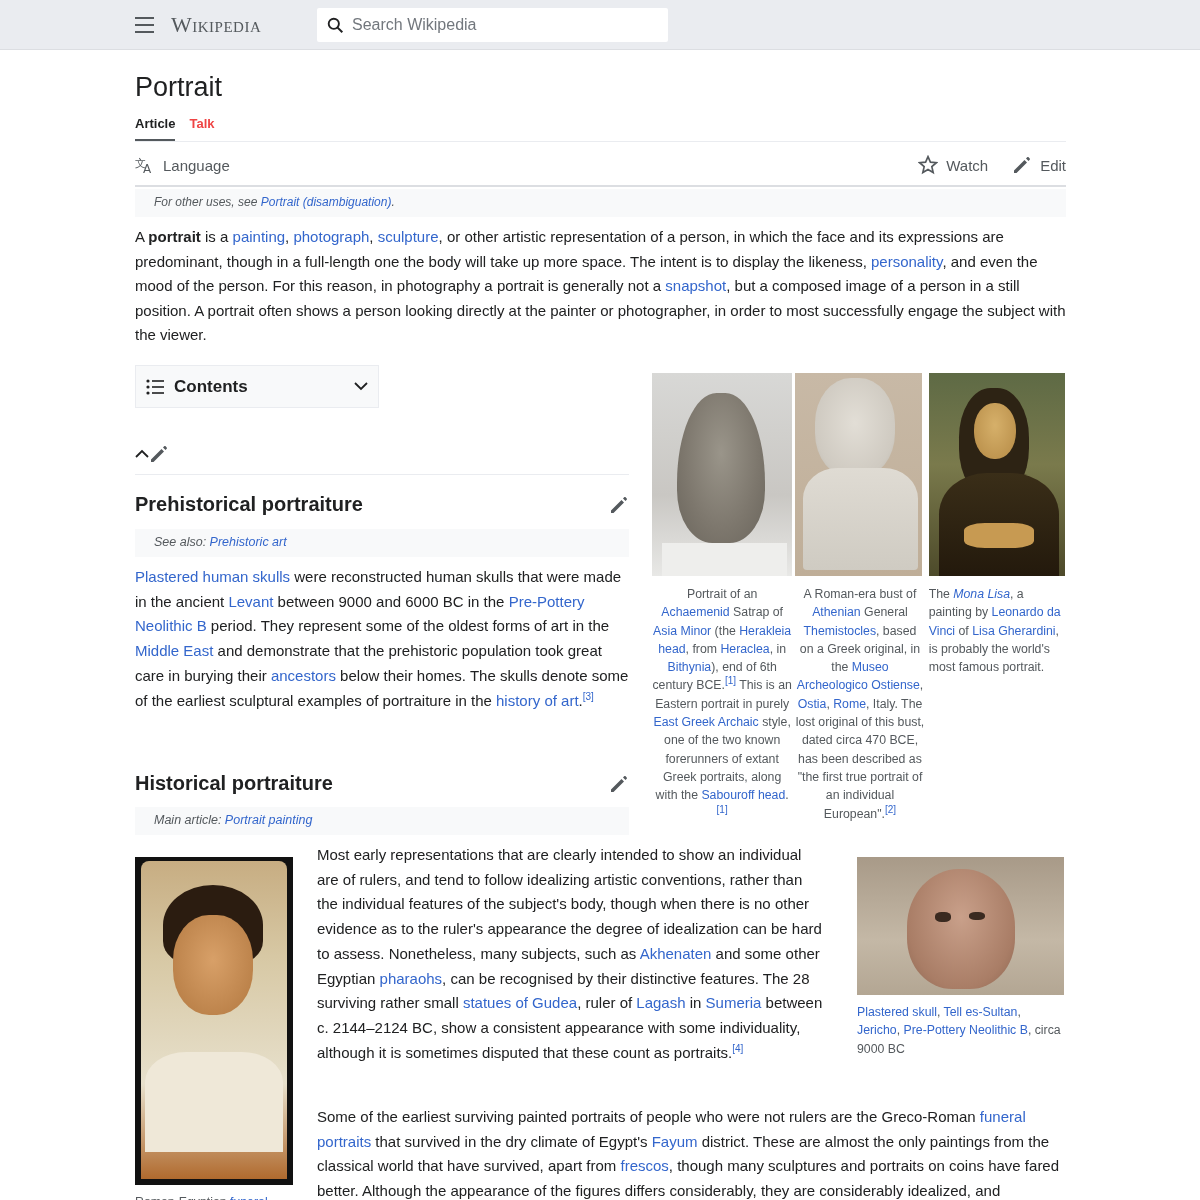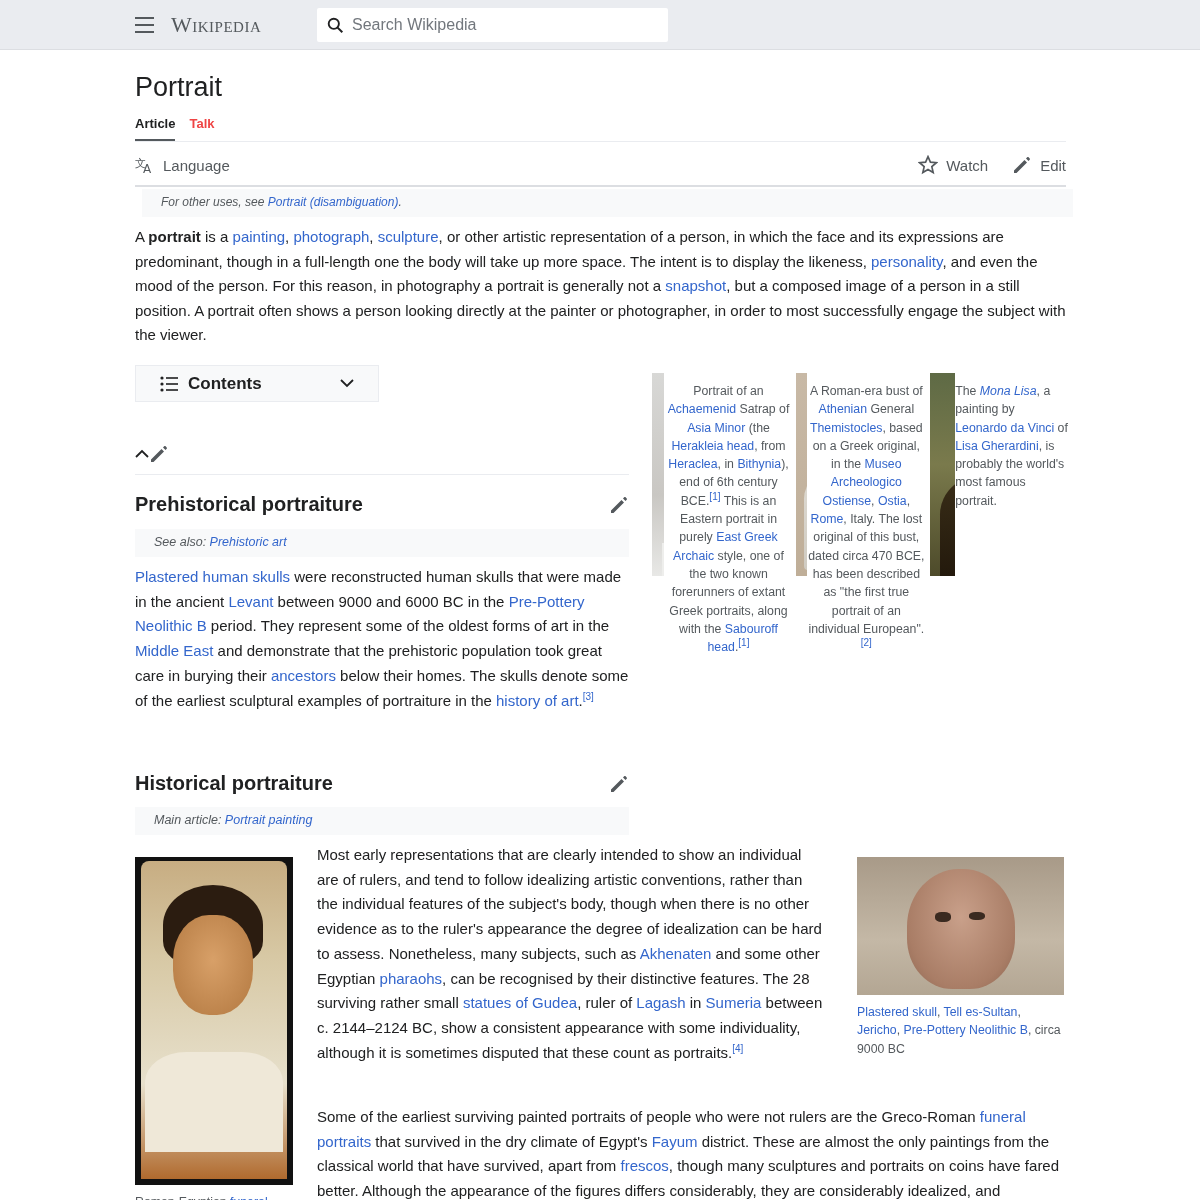--- a/index.html
+++ b/index.html
@@ -19,38 +19,38 @@
   .page { position: absolute; left: 135px; top: 50px; width: 931px; }
   .title { position: absolute; left: 0; top: 22px; font-size: 27px; font-family: "Liberation Sans", sans-serif; color: #202122; }
   .tabs { position: absolute; left: 0; top: 66px; display: flex; }
   .tab { font-size: 13px; font-weight: bold; color: #ef4444; margin-right: 14px; padding-bottom: 8px; cursor: pointer; }
   .tab.active { color: #202122; border-bottom: 2px solid #54595d; }
   .tabs-rule { position: absolute; left: 0; top: 91px; width: 931px; height: 1px; background: #eaecf0; }
   .actions { position: absolute; left: 0; top: 95px; width: 931px; height: 42px; display: flex; align-items: center; border-bottom: 2px solid #dcdee2; }
   .action { display: flex; align-items: center; font-size: 15px; color: #54595d; cursor: pointer; }
   .action svg { margin-right: 8px; }
   .spacer { flex: 1; }
-  .hatnote { position: absolute; left: 7px; top: 139px; width: 931px; height: 28px; background: #f8f9fa; font-size: 12px; font-style: italic; color: #54595d; padding: 6px 19px; }
+  .hatnote { position: absolute; left: 0; top: 139px; width: 931px; height: 28px; background: #f8f9fa; font-size: 12px; font-style: italic; color: #54595d; padding: 6px 19px; }
 
   .lead { position: absolute; left: 0; top: 175px; width: 931px; font-size: 15px; line-height: 24.6px; }
 
-  .toc { position: absolute; left: 0; top: 315px; width: 244px; height: 37px; background: #f8f9fa; border: 1px solid #eaecf0; display: flex; align-items: center; padding: 0 24px; cursor: pointer; }
+  .toc { position: absolute; left: 0; top: 315px; width: 244px; height: 43px; background: #f8f9fa; border: 1px solid #eaecf0; display: flex; align-items: center; padding: 0 10px; cursor: pointer; }
   .toc .toc-label { font-weight: bold; font-size: 17px; margin-left: 10px; flex: 1; }
 
   .h2 { position: absolute; left: 0; top: 383px; width: 494px; height: 42px; border-bottom: 1px solid #eaecf0; display: flex; align-items: center; }
   .h2 .h2-label { font-size: 22px; margin-left: 7px; flex: 1; }
   .h3 { position: absolute; left: 0; width: 494px; display: flex; align-items: center; }
   .h3 .h3-label { font-size: 20px; font-weight: bold; flex: 1; }
   .edit-pencil { cursor: pointer; }
   .seealso { position: absolute; left: 0; width: 494px; height: 28px; background: #f8f9fa; font-size: 12.5px; font-style: italic; color: #54595d; padding: 6px 19px; }
   .body-text { position: absolute; font-size: 15px; line-height: 24.7px; }
   sup { font-size: 10px; line-height: 0; vertical-align: super; }
 
   .gallery { position: absolute; left: 517px; top: 323px; width: 414px; display: flex; }
-  .gcol { display: flex; flex-direction: row; }
+  .gcol { display: flex; flex-direction: column; }
   .gimg { height: 203px; position: relative; overflow: hidden; }
   .gcap { font-size: 12.3px; line-height: 18.3px; color: #54595d; margin-top: 9px; }
   .center { text-align: center; }
 
   .thumb-left { position: absolute; left: 0; top: 807px; width: 158px; }
   .thumb-right { position: absolute; left: 722px; top: 807px; width: 207px; }
   .thumb-cap { font-size: 12.3px; line-height: 18.3px; color: #54595d; margin-top: 8px; }
 </style>
 </head>
 <body>

